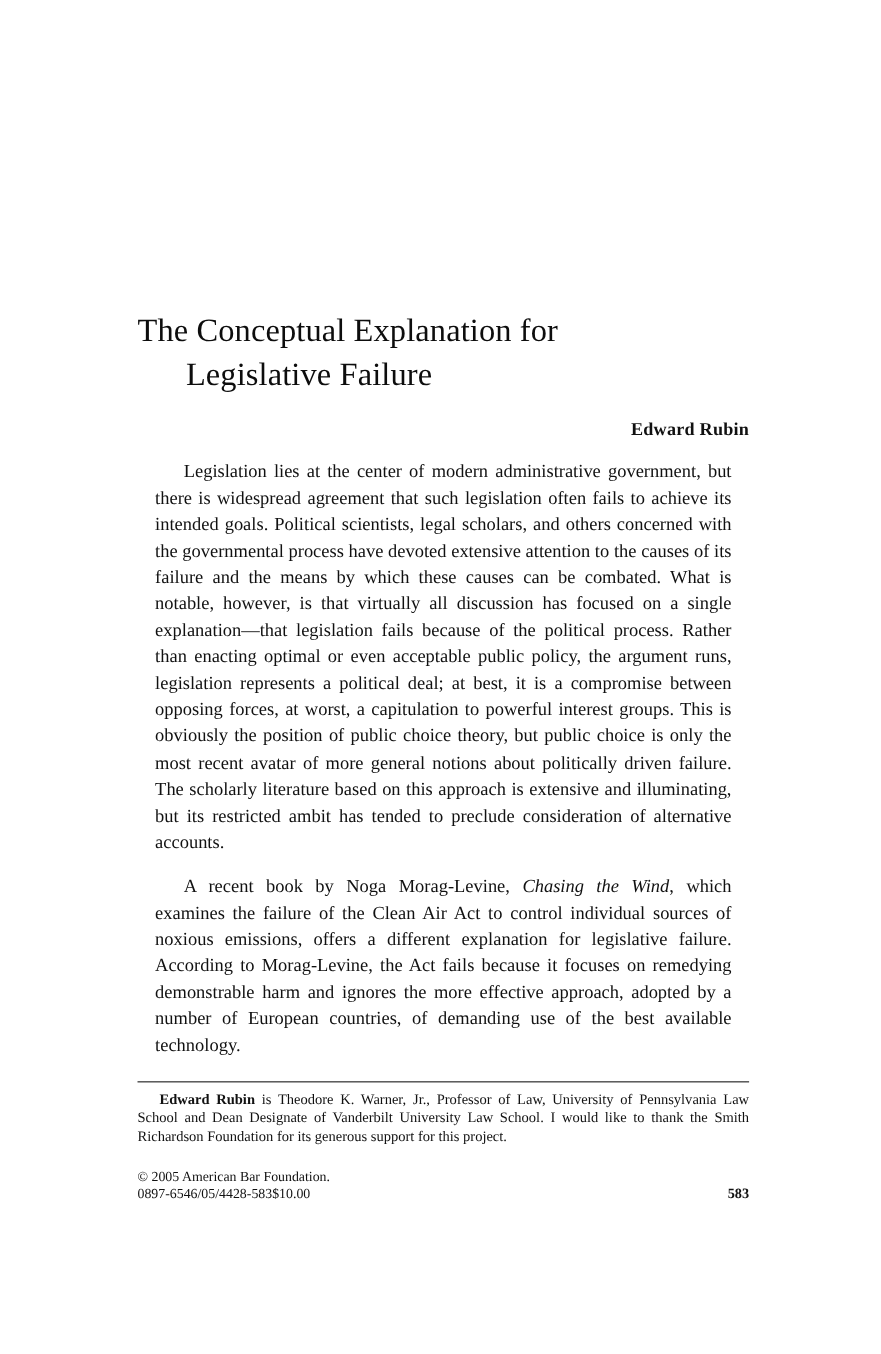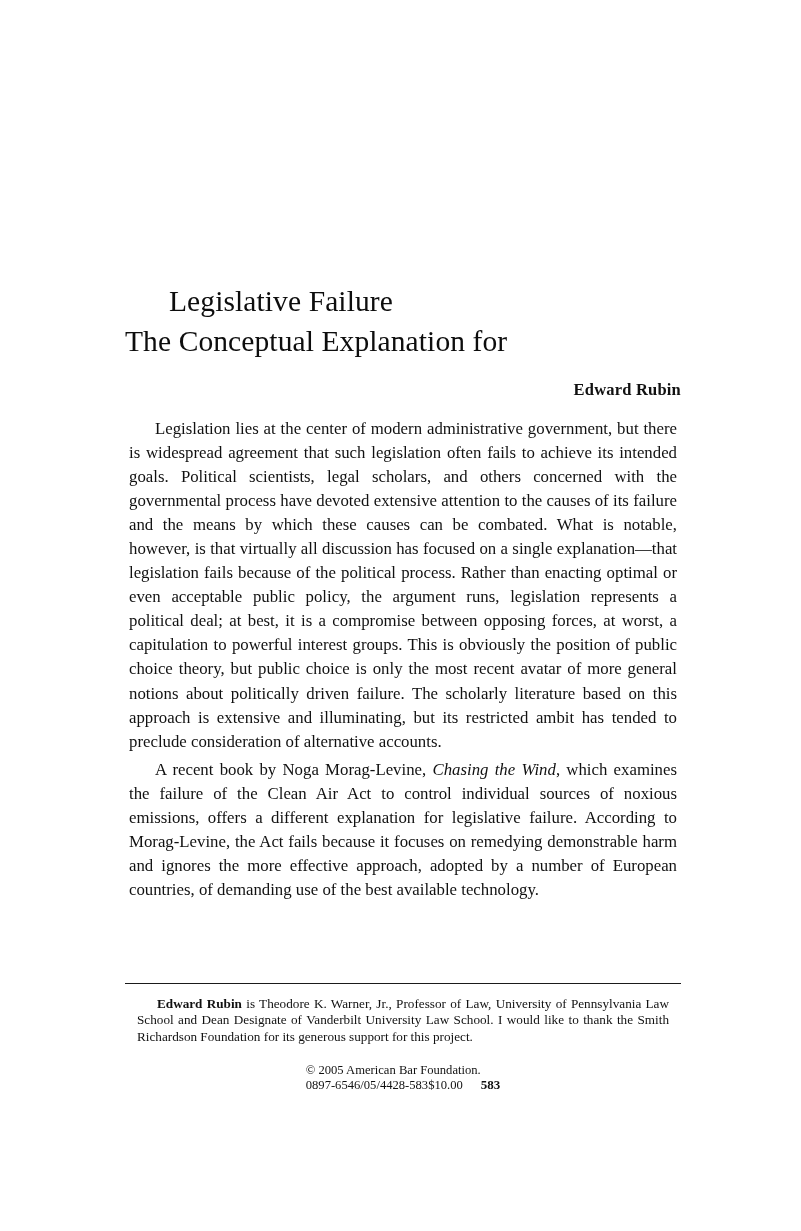--- a/index.html
+++ b/index.html
@@ -66,21 +66,21 @@
   
   .body-text {
     margin-top: 17px;
     font-size: 16.8px;
     line-height: 24.05px;
     text-align: justify;
     text-justify: inter-word;
     hyphens: manual;
   }
   .body-text p {
-    margin: 4px;
+    margin: 16px;
     text-indent: 26px;
   }
 
   
   .footnote-wrap {
     position: absolute;
     left: 125px;
     top: 983px;
     width: 556px;
   }
@@ -89,56 +89,56 @@
     height: 0;
     border-top: 1.3px solid #1a1a1a;
     margin: 0 0 8px 0;
   }
   .footnote {
     font-size: 13.2px;
     line-height: 16.4px;
     text-align: justify;
   }
   .footnote p {
-    margin: 12px;
+    margin: 0;
     text-indent: 20px;
   }
   .footnote .bold { font-weight: bold; }
 
   
   .colophon {
     position: absolute;
     left: 125px;
     top: 1063px;
     width: 556px;
     display: flex;
     align-items: flex-end;
-    justify-content: center;
+    justify-content: space-between;
   }
   .colophon-lines {
     font-size: 12.6px;
     line-height: 15.2px;
   }
   .page-number {
     font-size: 13px;
     font-weight: bold;
     line-height: 15.2px;
     padding-bottom: 1px;
   }
 </style>
 </head>
 <body>
 
 <div class="page">
 
   <div class="content">
 
     <div class="title-block">
+      <div class="title-line title-line-1">The Conceptual Explanation for</div>
       <div class="title-line title-line-2">Legislative Failure</div>
-      <div class="title-line title-line-1">The Conceptual Explanation for</div>
     </div>
 
     <div class="byline">Edward Rubin</div>
 
 
     <div class="body-text">
       <p>Legislation lies at the center of modern administrative government, but there is widespread agreement that such legislation often fails to achieve its intended goals. Political scientists, legal scholars, and others concerned with the governmental process have devoted extensive attention to the causes of its failure and the means by which these causes can be combated. What is notable, however, is that virtually all discussion has focused on a single explanation—that legislation fails because of the political process. Rather than enacting optimal or even acceptable public policy, the argument runs, legislation represents a political deal; at best, it is a compromise between opposing forces, at worst, a capitulation to powerful interest groups. This is obviously the position of public choice theory, but public choice is only the most recent avatar of more general notions about politically driven failure. The scholarly literature based on this approach is extensive and illuminating, but its restricted ambit has tended to preclude consideration of alternative accounts.</p>
       <p><span>A recent book by Noga Morag-Levine, </span><span class="ital">Chasing the Wind</span><span>, which examines the failure of the Clean Air Act to control individual sources of noxious emissions, offers a different explanation for legislative failure. According to Morag-Levine, the Act fails because it focuses on remedying demonstrable harm and ignores the more effective approach, adopted by a number of European countries, of demanding use of the best available technology.</span></p>
     </div>
 

